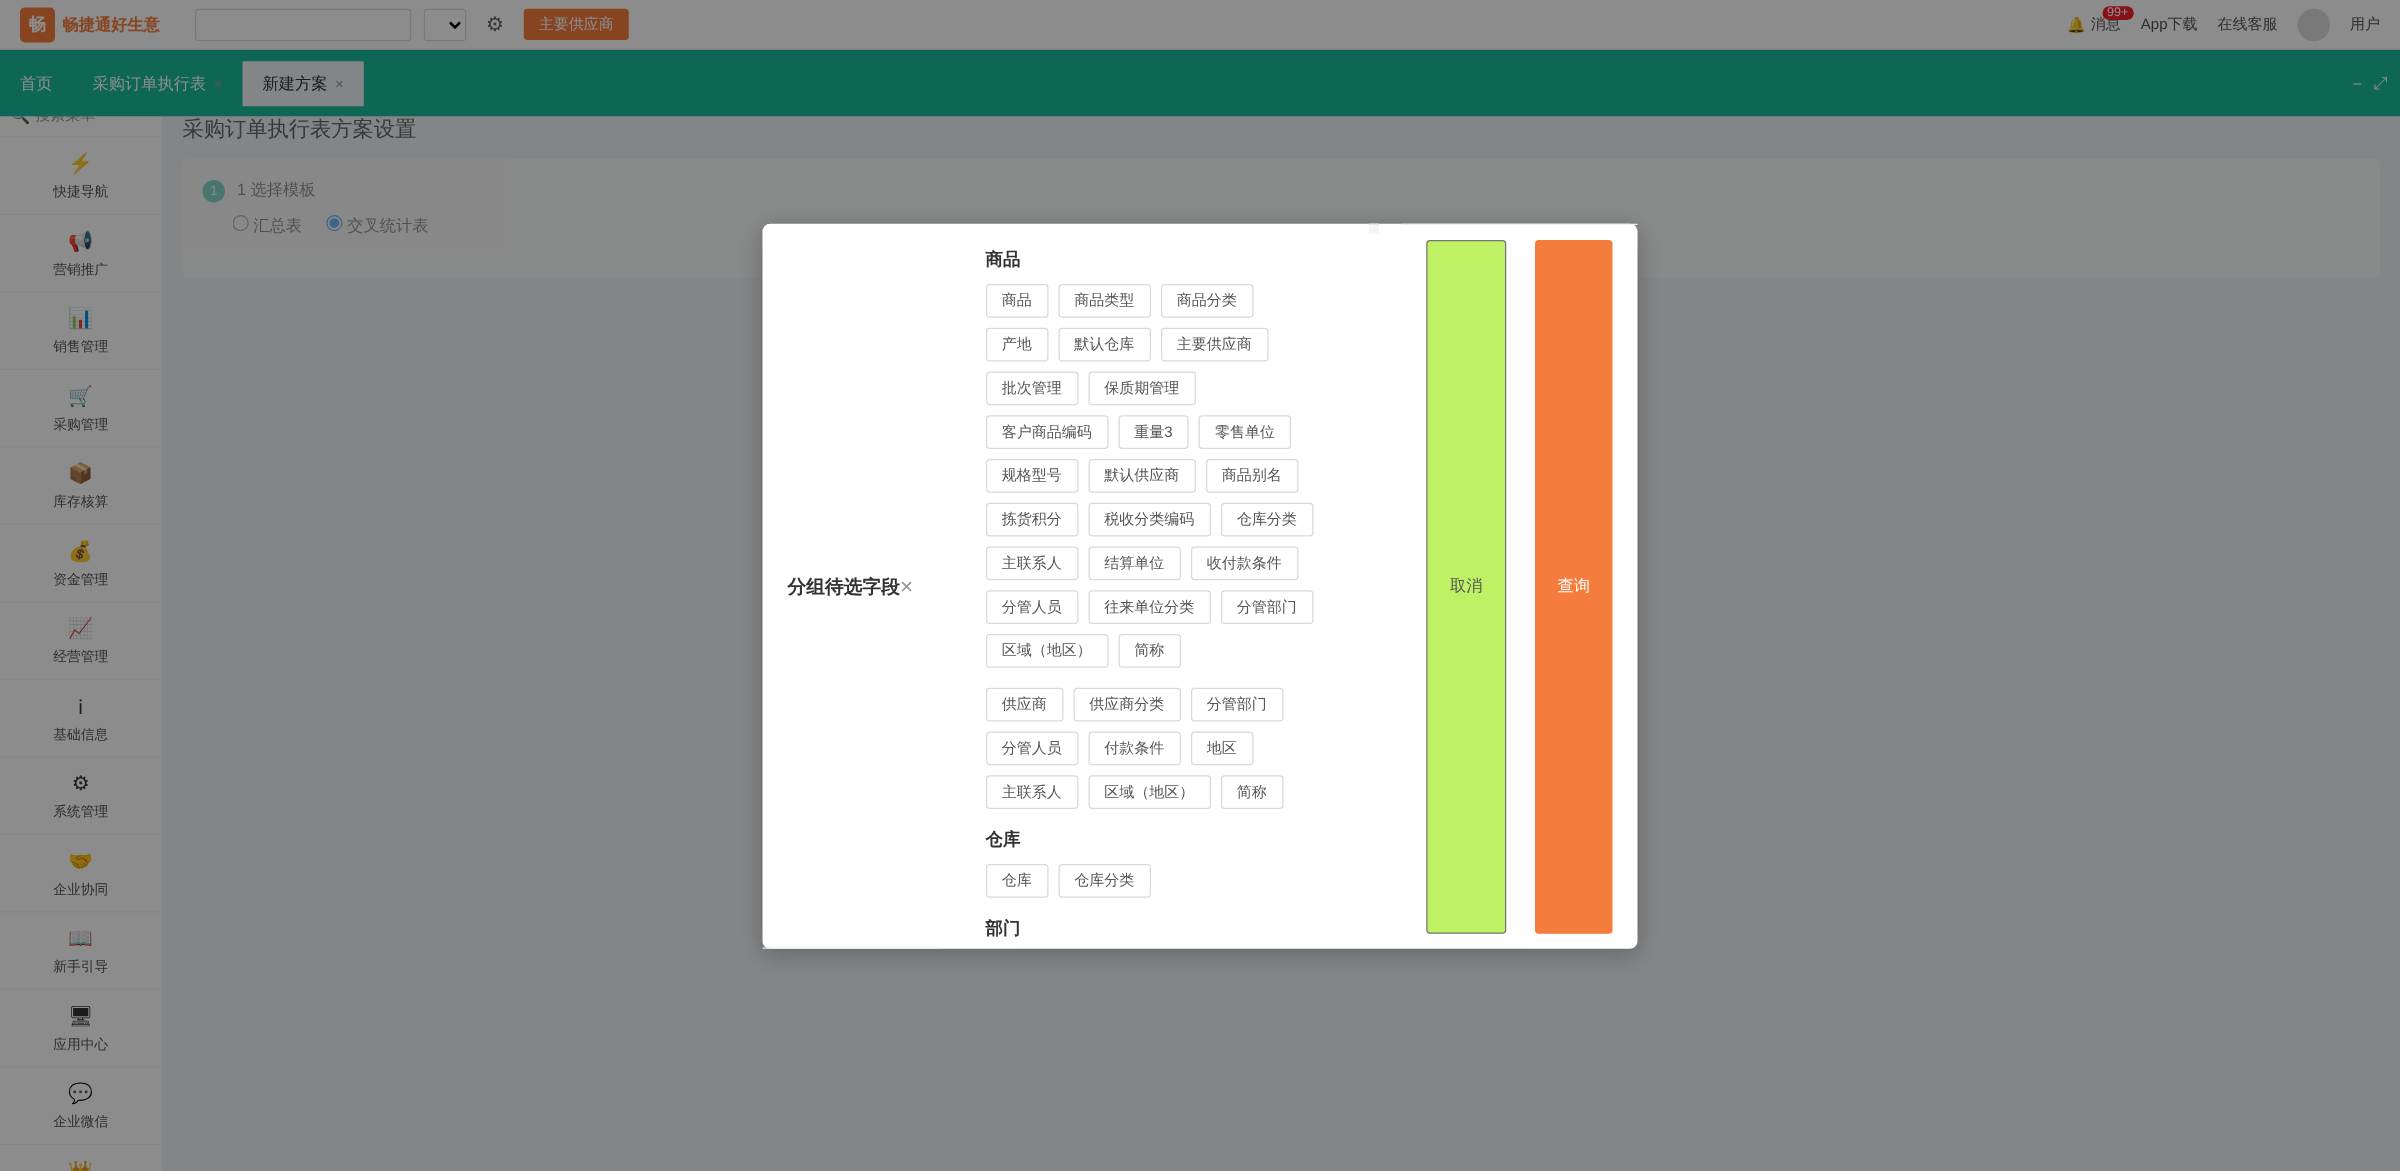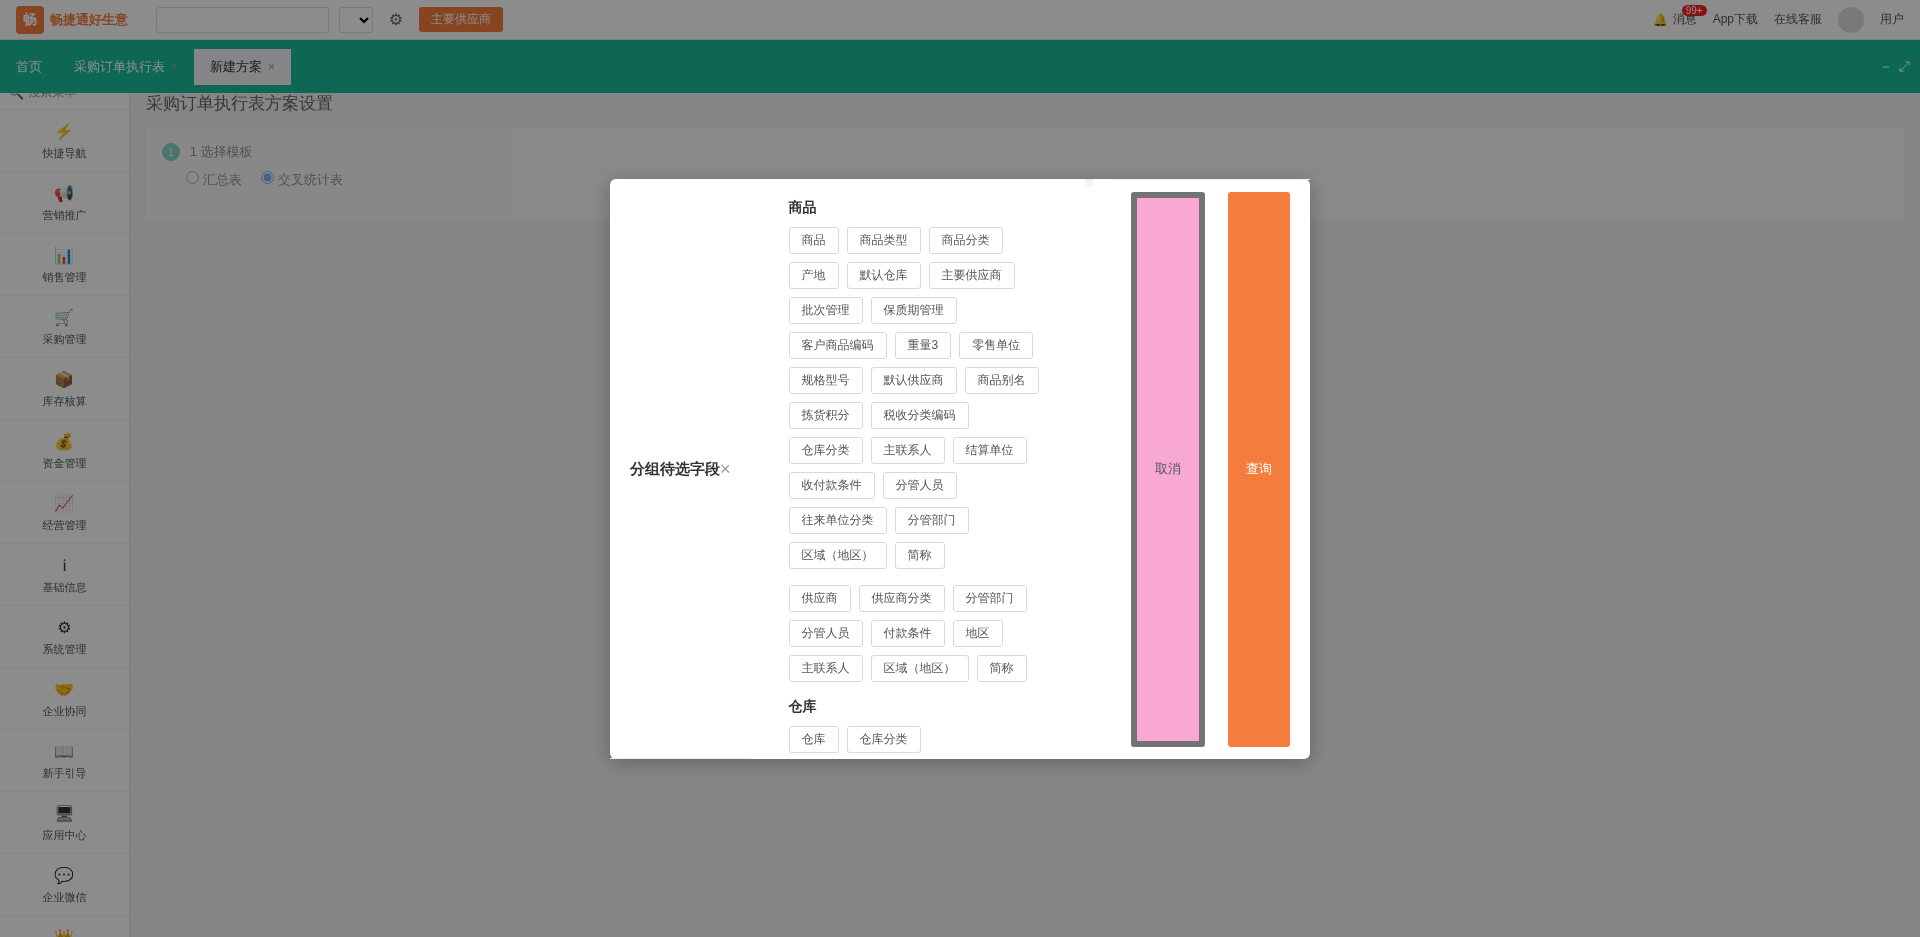--- a/index.html
+++ b/index.html
@@ -252,22 +252,22 @@
     .modal-footer {
       display: flex;
       justify-content: flex-end;
       padding: 12px 20px;
       border-top: 1px solid #f0f0f0;
       gap: 10px;
       flex-shrink: 0;
     }
     .btn-cancel {
       padding: 6px 18px;
-      border: 6px solid #737373;
-      background: #f9a8d4;
+      border: 1px solid #737373;
+      background: #bef264;
       border-radius: 3px;
       font-size: 13px;
       cursor: pointer;
       color: #555;
     }
     .btn-confirm {
       padding: 6px 18px;
       border: none;
       background: #f47c3c;
       border-radius: 3px;

